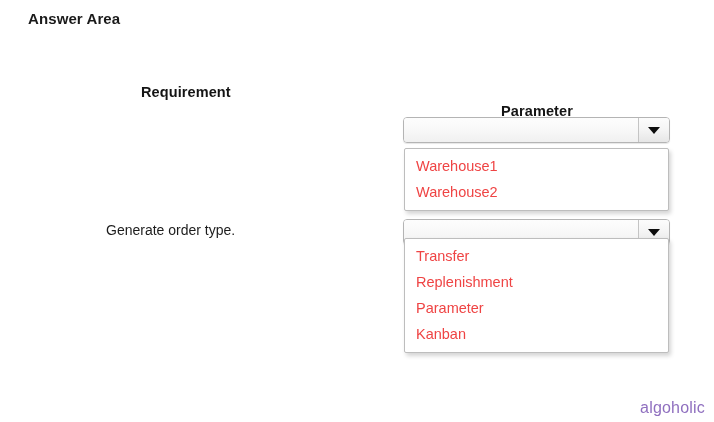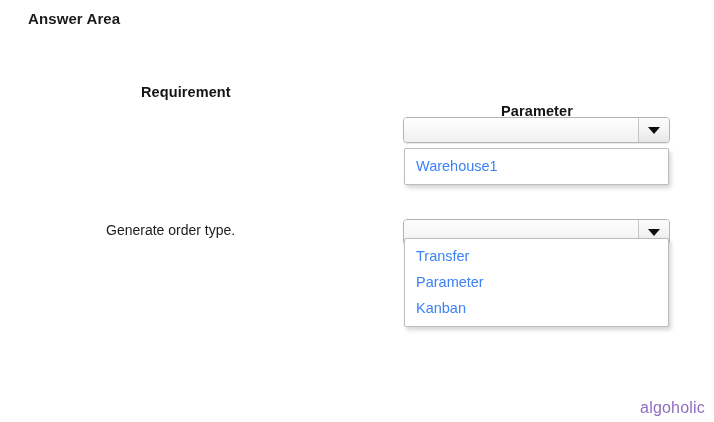--- a/index.html
+++ b/index.html
@@ -122,21 +122,21 @@
     border: 1px solid #bdbdbd;
     border-radius: 2px;
     box-shadow: 2px 3px 4px rgba(0,0,0,0.17);
     padding: 4px 0 5px 0;
   }
   .dropdown-panel-1 { top: 148px; }
   .dropdown-panel-2 { top: 238px; }
 
   .dropdown-option {
     font-size: 14.5px;
-    color: #3b82f6;
+    color: #ef4444;
     line-height: 26px;
     height: 26px;
     padding-left: 11px;
     white-space: nowrap;
     cursor: default;
   }
 
   
   .watermark {
     position: absolute;
@@ -161,32 +161,34 @@
 
   <div class="combo combo-1">
     <div class="combo-value" title=""></div>
     <div class="combo-arrow-btn">
       <span class="arrow-glyph"></span>
     </div>
   </div>
 
   <div class="dropdown-panel dropdown-panel-1">
     <div class="dropdown-option">Warehouse1</div>
+    <div class="dropdown-option">Warehouse2</div>
   </div>
 
   <div class="req-label req-label-2">Generate order type.</div>
 
   <div class="combo combo-2">
     <div class="combo-value" title=""></div>
     <div class="combo-arrow-btn">
       <span class="arrow-glyph"></span>
     </div>
   </div>
 
   <div class="dropdown-panel dropdown-panel-2">
     <div class="dropdown-option">Transfer</div>
+    <div class="dropdown-option">Replenishment</div>
     <div class="dropdown-option">Parameter</div>
     <div class="dropdown-option">Kanban</div>
   </div>
 
   <div class="watermark">algoholic</div>
 
 </div>
 
 </body></html>

